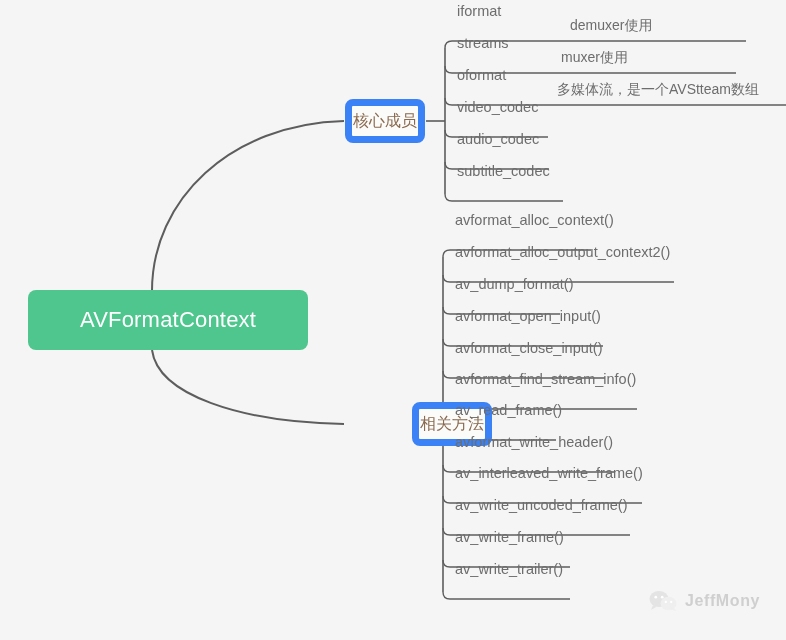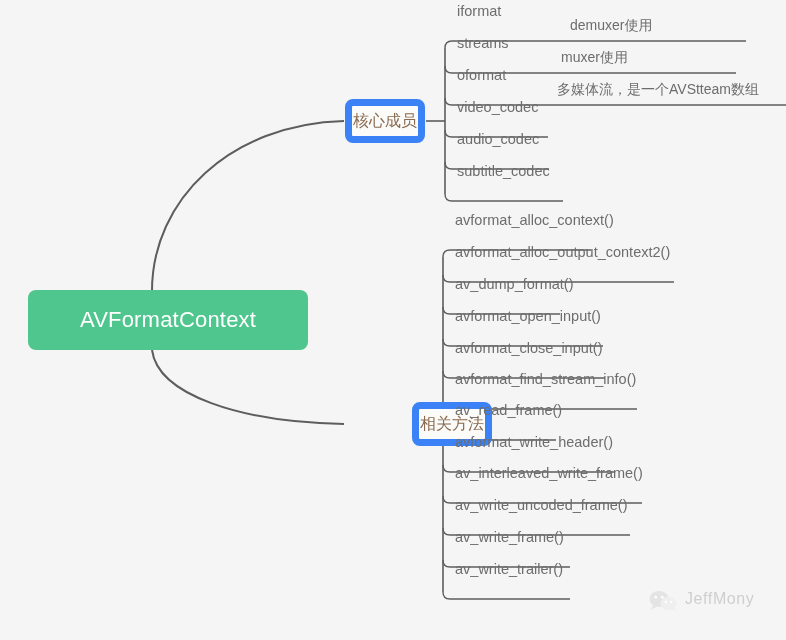--- a/index.html
+++ b/index.html
@@ -92,21 +92,23 @@
     color: #6d6d6d;
     white-space: nowrap;
   }
 
   
   .watermark {
     position: absolute;
     left: 648px;
     top: 590px;
     display: flex;
+    align-items: center;
     gap: 7px;
+    font-weight: bold;
   }
   .watermark-text {
     font-size: 16px;
     color: #cfcfcf;
     letter-spacing: 0.6px;
     white-space: nowrap;
   }
 </style>
 </head>
 <body>

